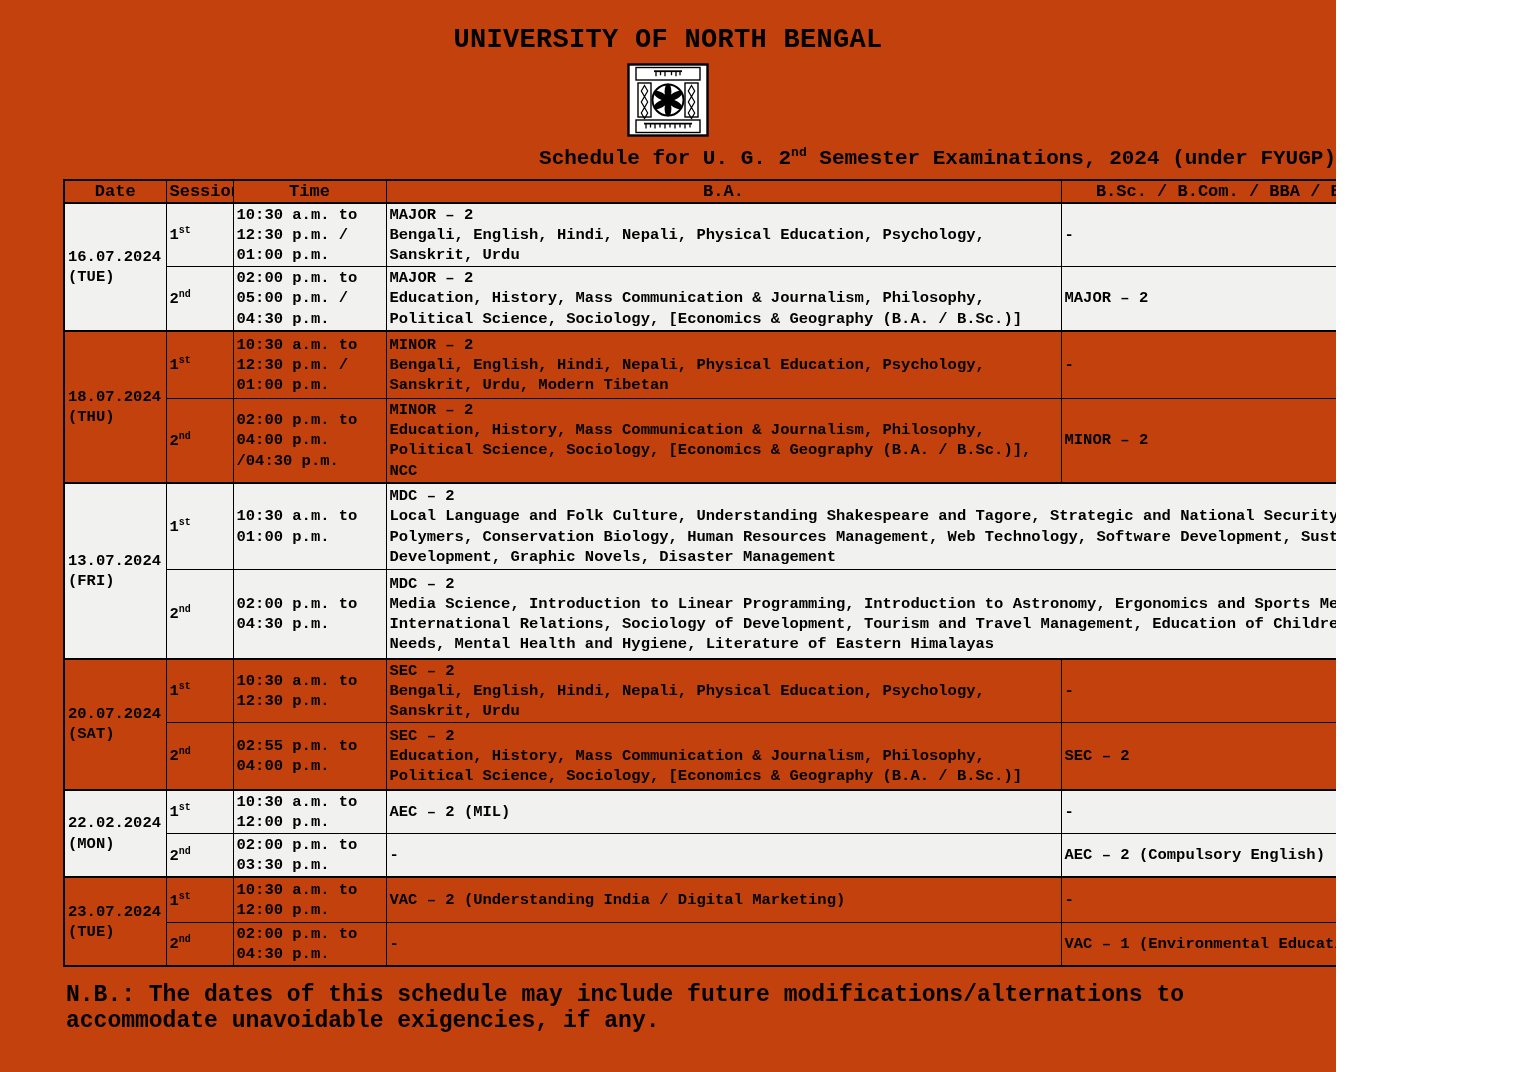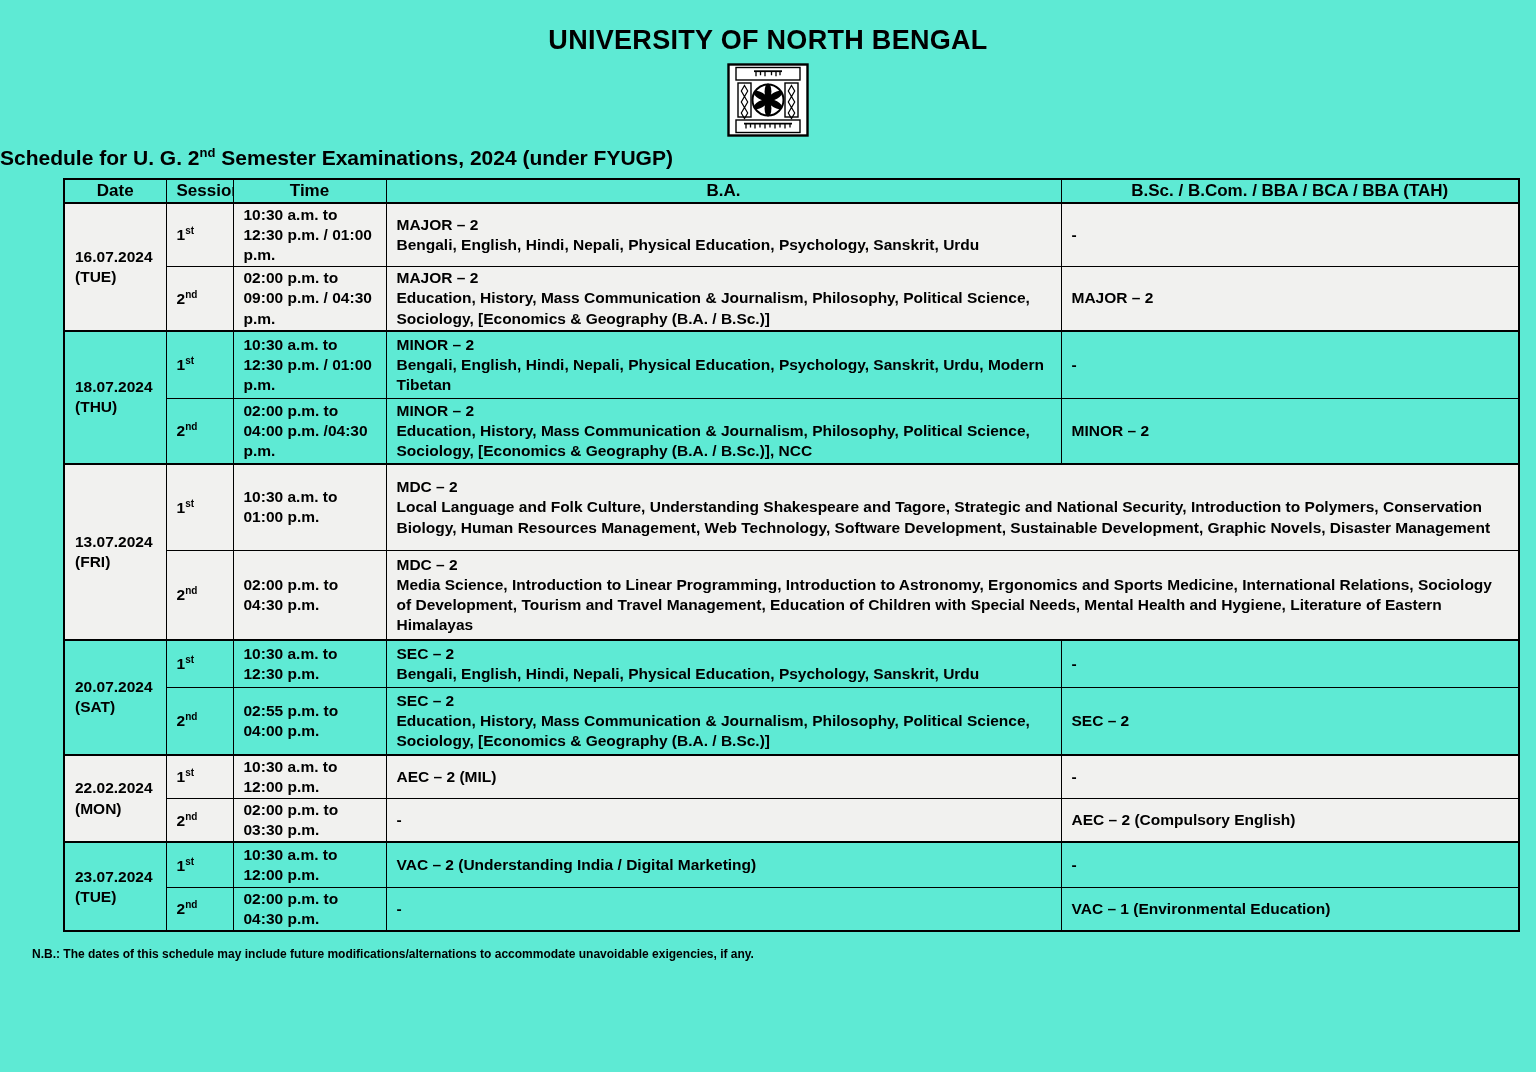--- a/index.html
+++ b/index.html
@@ -1,77 +1,77 @@
 <!DOCTYPE html>
 <html><head>
 <meta charset="utf-8">
 <style>
   * { box-sizing: border-box; }
   html, body { margin: 0; padding: 0; background: #ffffff; }
   .page {
     position: relative;
-    width: 1536px;
+    width: 1336px;
     height: 1072px;
-    background: #5eead4;
+    background: #c2410c;
     color: #000000;
-    font-family: Liberation Sans, sans-serif;
+    font-family: Liberation Mono, monospace;
     font-weight: bold;
     overflow: hidden;
   }
   .title {
     text-align: center;
     padding-top: 26px;
     font-size: 27px;
     letter-spacing: 0.3px;
     line-height: 1.1;
   }
   .logo-wrap {
     display: flex;
     justify-content: center;
     margin-top: 7px;
   }
   .subtitle {
-    text-align: left;
+    text-align: right;
     font-size: 21px;
     margin-top: 9px;
     line-height: 1.1;
   }
   .subtitle sup { font-size: 13px; }
 
   table.sched {
     border-collapse: collapse;
     table-layout: fixed;
     width: 1455px;
     margin: 9px 0 0 63px;
     border: 2px solid #000;
   }
   table.sched th, table.sched td {
     border: 1px solid #000;
     vertical-align: middle;
-    padding: 1px 10px;
+    padding: 1px 3px;
     overflow: hidden;
   }
   thead th {
     font-size: 17px;
     height: 23px;
     padding: 0 2px;
     border-bottom-width: 2px;
   }
   table.sched td { font-size: 15.5px; line-height: 1.3; }
   tr.gstart td { border-top: 2px solid #000; }
   tr.shade td { background: #f1f1ef; }
   td.date-cell { font-size: 16.5px; line-height: 1.35; }
   td.sess-cell { font-size: 16px; margin-top: 42px; }
   td.sess-cell sup { font-size: 10px; }
   td.time-cell { font-size: 15.5px; padding: 1px 6px; }
   .csub:empty { display: none; }
 
   .nb-line {
-    margin: 15px 0 0 32px;
-    font-size: 12px;
+    margin: 15px 0 0 66px;
+    font-size: 23px;
   }
   .footer-row {
     display: flex;
     justify-content: space-between;
     align-items: flex-start;
     margin: 10px 70px 0 66px;
   }
   .place-date { font-size: 17.5px; line-height: 1.55; }
   .sig-block { text-align: center; margin-top: -6px; }
   .sig-svg { display: block; margin: 0 auto -4px auto; }
@@ -144,21 +144,21 @@
         <td class="sess-cell"><span>1</span><sup>st</sup></td>
         <td class="time-cell">10:30 a.m. to 12:30 p.m. / 01:00 p.m.</td>
         <td class="ba-cell">
           <div class="ctitle">MAJOR – 2</div>
           <div class="csub">Bengali, English, Hindi, Nepali, Physical Education, Psychology, Sanskrit, Urdu</div>
         </td>
         <td class="bsc-cell">-</td>
       </tr>
       <tr class="shade" style="height:64px">
         <td class="sess-cell"><span>2</span><sup>nd</sup></td>
-        <td class="time-cell">02:00 p.m. to 09:00 p.m. / 04:30 p.m.</td>
+        <td class="time-cell">02:00 p.m. to 05:00 p.m. / 04:30 p.m.</td>
         <td class="ba-cell">
           <div class="ctitle">MAJOR – 2</div>
           <div class="csub">Education, History, Mass Communication &amp; Journalism, Philosophy, Political Science, Sociology, [Economics &amp; Geography (B.A. / B.Sc.)]</div>
         </td>
         <td class="bsc-cell">MAJOR – 2</td>
       </tr>
 
       <tr class="gstart" style="height:68px">
         <td class="date-cell" rowspan="2">
           <div>18.07.2024</div>

